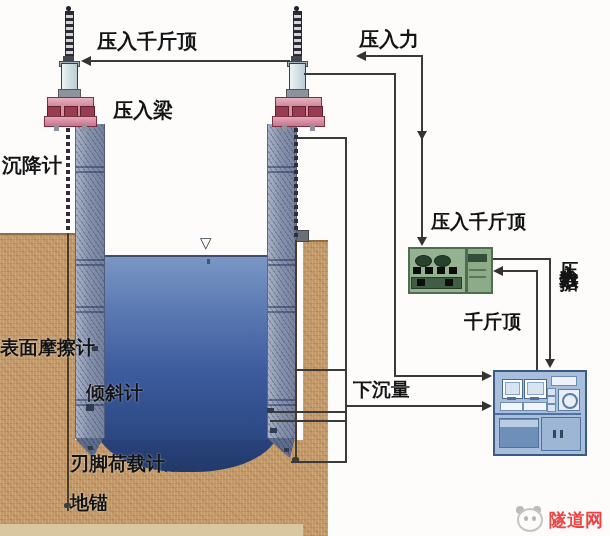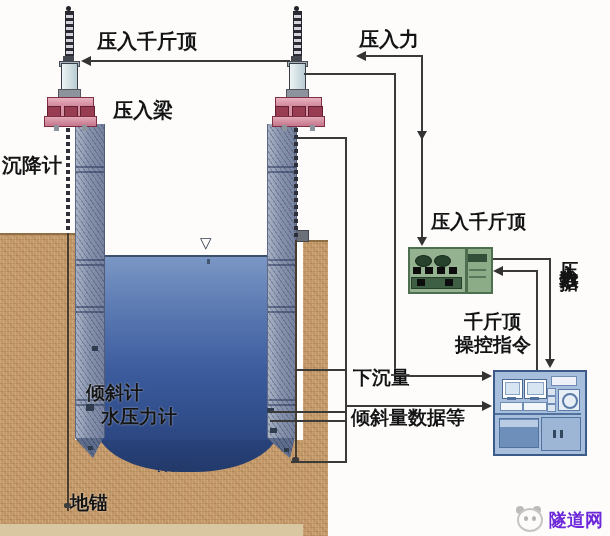--- a/index.html
+++ b/index.html
@@ -56,21 +56,21 @@
   .gauge{width:15px;height:10px;border-radius:50%;background:#27422c;border:1px solid #16281a;}
   .bsq{width:8px;height:7px;background:#0d0d0d;}
   .panel{background:#a7bedc;border:2px solid #3c5a88;}
   .monitor{background:#ffffff;border:1px solid #49678f;}
   .screen{position:absolute;left:2px;top:2px;right:2px;bottom:3px;background:#d7e4f2;border:1px solid #8aa4c4;}
   
   .lbl{color:#141414;font-weight:700;font-size:19px;line-height:1.05;white-space:nowrap;
     text-shadow:0 0 2px rgba(255,255,255,.65);}
   .lbl-lg{font-size:20px;}
   .vtext{writing-mode:vertical-rl;text-orientation:upright;letter-spacing:3px;}
-  .wm{color:#6d28d9;font-weight:700;font-size:18px;}
+  .wm{color:#ef4444;font-weight:700;font-size:18px;}
   .marker{color:#33404f;font-size:15px;font-weight:400;line-height:1;}
 </style>
 </head>
 <body>
 
 <div id="stage">
 
   <div class="abs soil" style="left:0;top:233px;width:75px;height:303px;"></div>
   <div class="abs soil-edge" style="left:0;top:233px;width:75px;height:2px;"></div>
   <div class="abs soil" style="left:0;top:440px;width:328px;height:96px;"></div>
@@ -236,25 +236,24 @@
     </div>
   </div>
 
   <div class="abs lbl lbl-lg" style="left:97px;top:31px;">压入千斤顶</div>
   <div class="abs lbl lbl-lg" style="left:359px;top:29px;">压入力</div>
   <div class="abs lbl lbl-lg" style="left:113px;top:100px;">压入梁</div>
   <div class="abs lbl lbl-lg" style="left:2px;top:135px;margin-top:20px;">沉降计</div>
   <div class="abs lbl" style="left:431px;top:212px;">压入千斤顶</div>
   <div class="abs lbl vtext" style="left:559px;top:246px;height:118px;">压入力数据</div>
   <div class="abs lbl" style="left:464px;top:312px;">千斤顶</div>
-  <div class="abs lbl" style="left:455px;top:335px;">操控指令</div>
-  <div class="abs lbl" style="left:353px;top:368px;text-align:center;">下沉量</div>
-  <div class="abs lbl" style="left:351px;top:408px;">倾斜量数据等</div>
+  <div class="abs lbl" style="left:353px;top:380px;text-align:center;">下沉量</div>
+  <div class="abs lbl" style="left:0px;top:338px;">表面摩擦计</div>
   <div class="abs lbl" style="left:86px;top:383px;">倾斜计</div>
-  <div class="abs lbl" style="left:101px;top:407px;">水压力计</div>
+  <div class="abs lbl" style="left:70px;top:454px;">刃脚荷载计</div>
   <div class="abs lbl" style="left:70px;top:493px;">地锚</div>
 
   <div class="abs" style="left:510px;top:505px;width:36px;height:26px;">
     <div class="abs" style="left:6px;top:1px;width:8px;height:8px;background:#bdbbb8;border-radius:50%;"></div>
     <div class="abs" style="left:23px;top:1px;width:8px;height:8px;background:#bdbbb8;border-radius:50%;"></div>
     <div class="abs" style="left:7px;top:3px;width:22px;height:20px;background:#fcfbfa;border:2px solid #c7c5c2;border-radius:50%;"></div>
     <div class="abs" style="left:14px;top:11px;width:4px;height:5px;background:#b5b3b0;border-radius:50%;"></div>
     <div class="abs" style="left:22px;top:11px;width:4px;height:5px;background:#b5b3b0;border-radius:50%;"></div>
   </div>
   <div class="abs wm" style="left:549px;top:508px;">隧道网</div>

